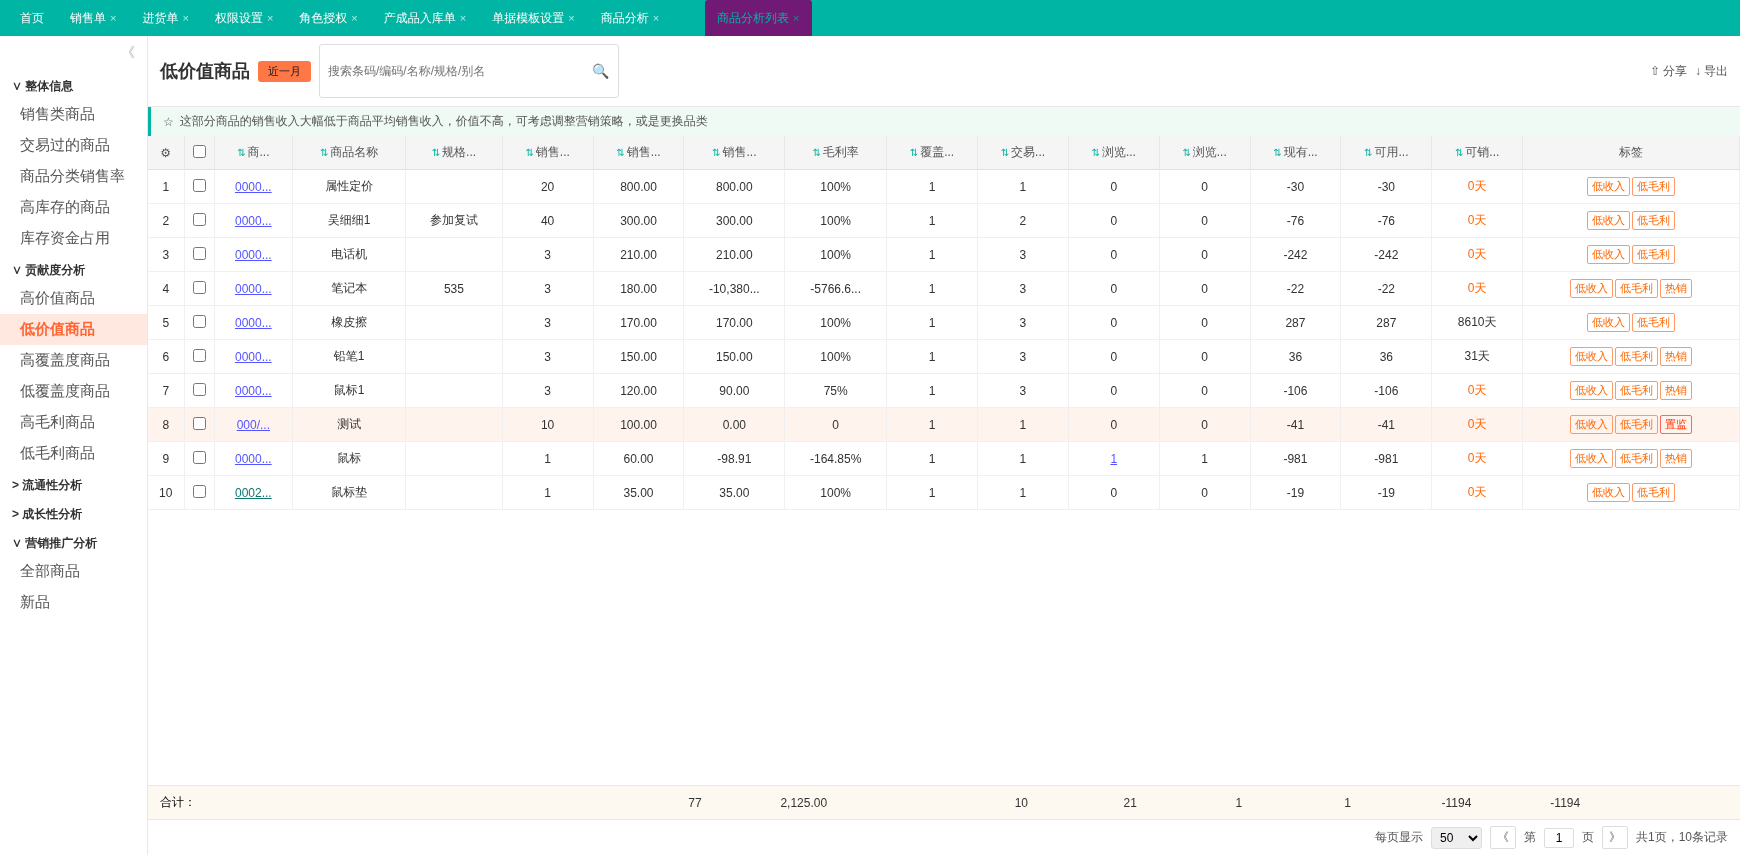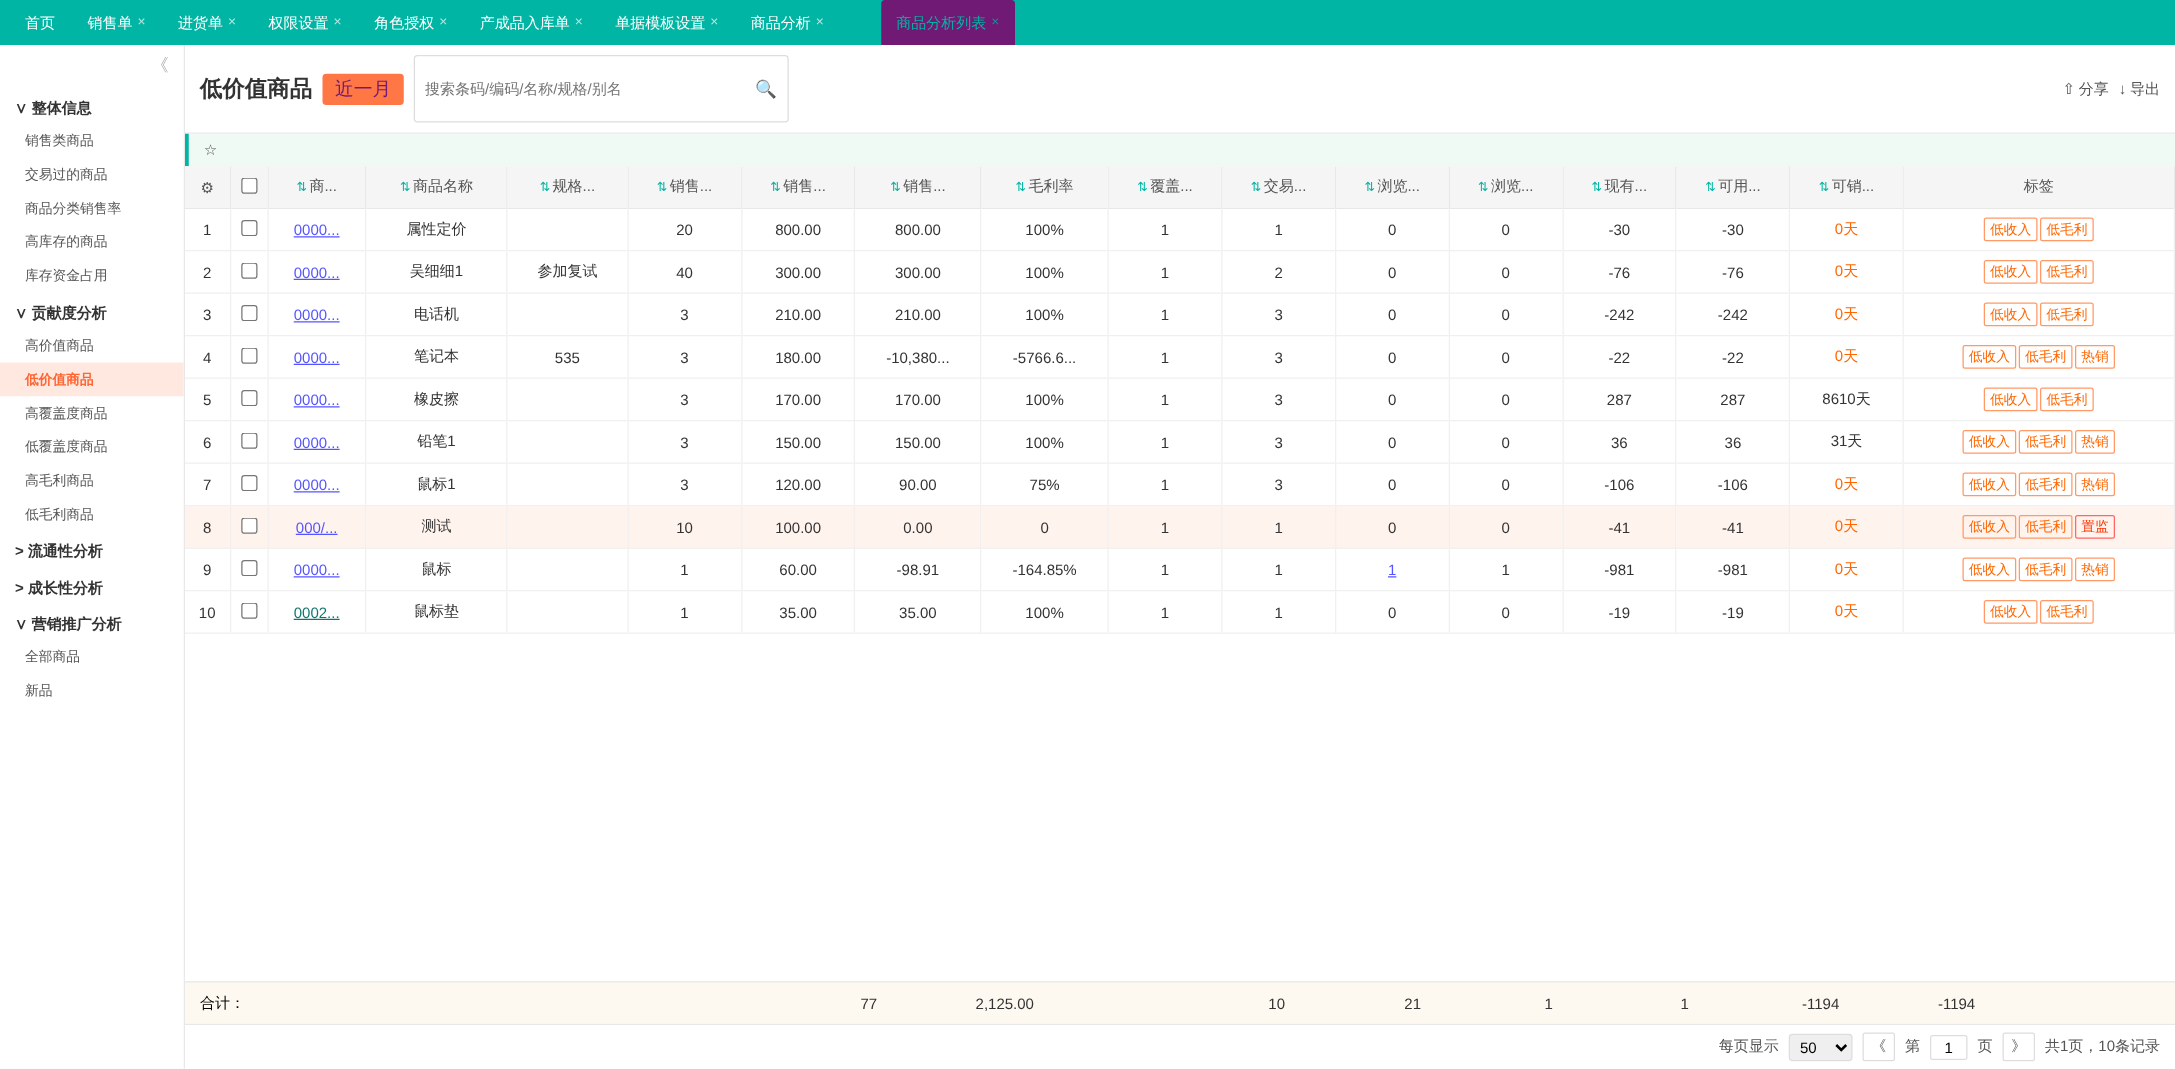--- a/index.html
+++ b/index.html
@@ -48,21 +48,21 @@
       font-size: 12px;
       cursor: pointer;
       display: flex;
       align-items: center;
       gap: 4px;
     }
     .sidebar-item {
       padding: 6px 12px 6px 20px;
       color: #555;
       cursor: pointer;
-      font-size: 11px;
+      font-size: 15px;
     }
     .sidebar-item.active { background: #ffe8e0; color: #ff6633; font-weight: bold; }
 
     
     .content-area {
       flex: 1;
       display: flex;
       flex-direction: column;
       overflow: hidden;
       background: #fff;
@@ -76,26 +76,26 @@
       border-bottom: 1px solid #e8e8e8;
       gap: 8px;
     }
     .page-title {
       font-size: 18px;
       font-weight: bold;
       color: #333;
     }
     .filter-btn {
       background: #ff7744;
-      color: #701a75;
+      color: #0f172a;
       border: none;
       padding: 3px 10px;
       border-radius: 3px;
       cursor: pointer;
-      font-size: 15px;
+      font-size: 11px;
     }
     .search-box {
       display: flex;
       align-items: center;
       border: 1px solid #ddd;
       border-radius: 3px;
       padding: 18px 8px;
       flex: 1;
       max-width: 300px;
       gap: 4px;
@@ -330,20 +330,21 @@
         </div>
         <div class="header-btn">
           <span>↓</span>
           <span>导出</span>
         </div>
       </div>
     </div>
 
     <div class="alert-banner">
       <span>☆</span>
+      <span>这部分商品的销售收入大幅低于商品平均销售收入，价值不高，可考虑调整营销策略，或是更换品类</span>
     </div>
 
     <div class="table-wrapper">
       <table>
         <thead>
           <tr>
             <th style="width:36px;"><span>⚙</span></th>
             <th style="width:30px;"><input type="checkbox" style=""></th>
             <th><span class="sort-icon">⇅</span>商...</th>
             <th><span class="sort-icon">⇅</span>商品名称</th>

